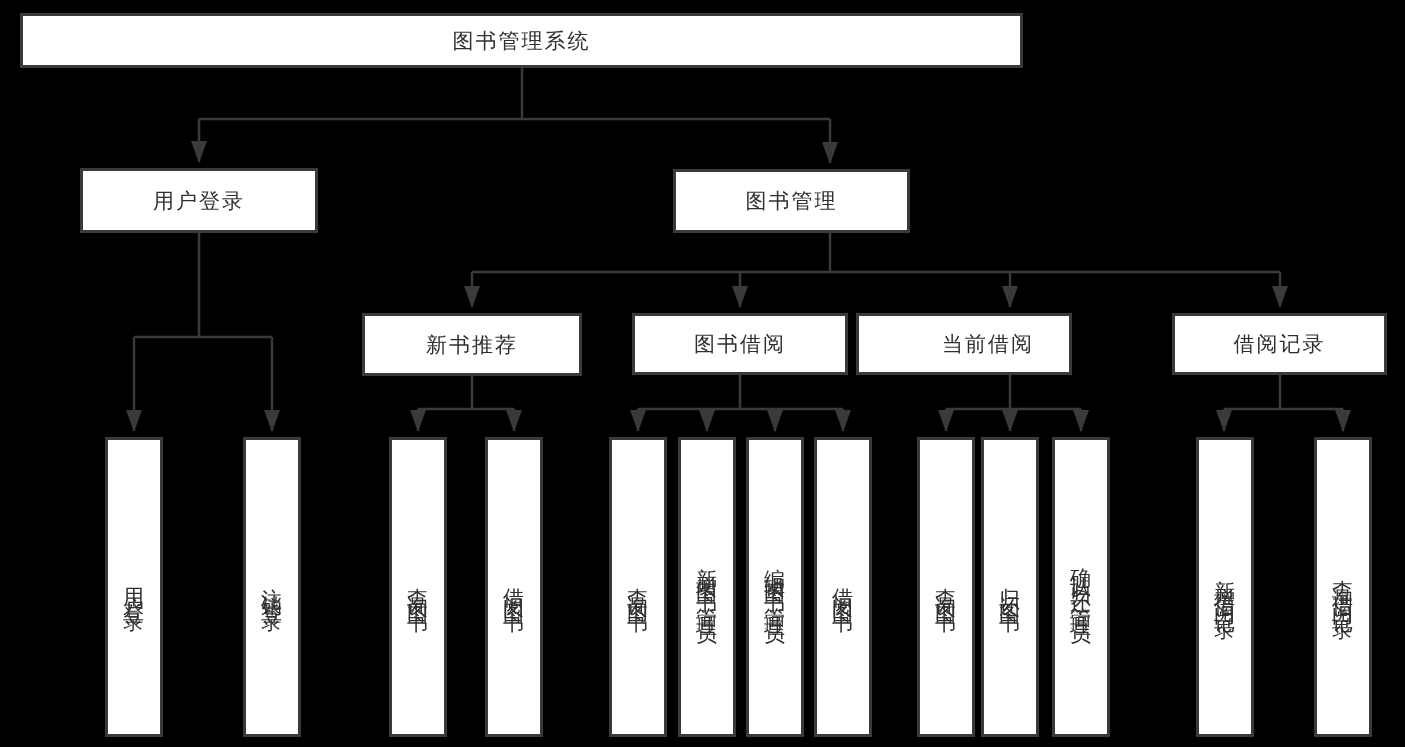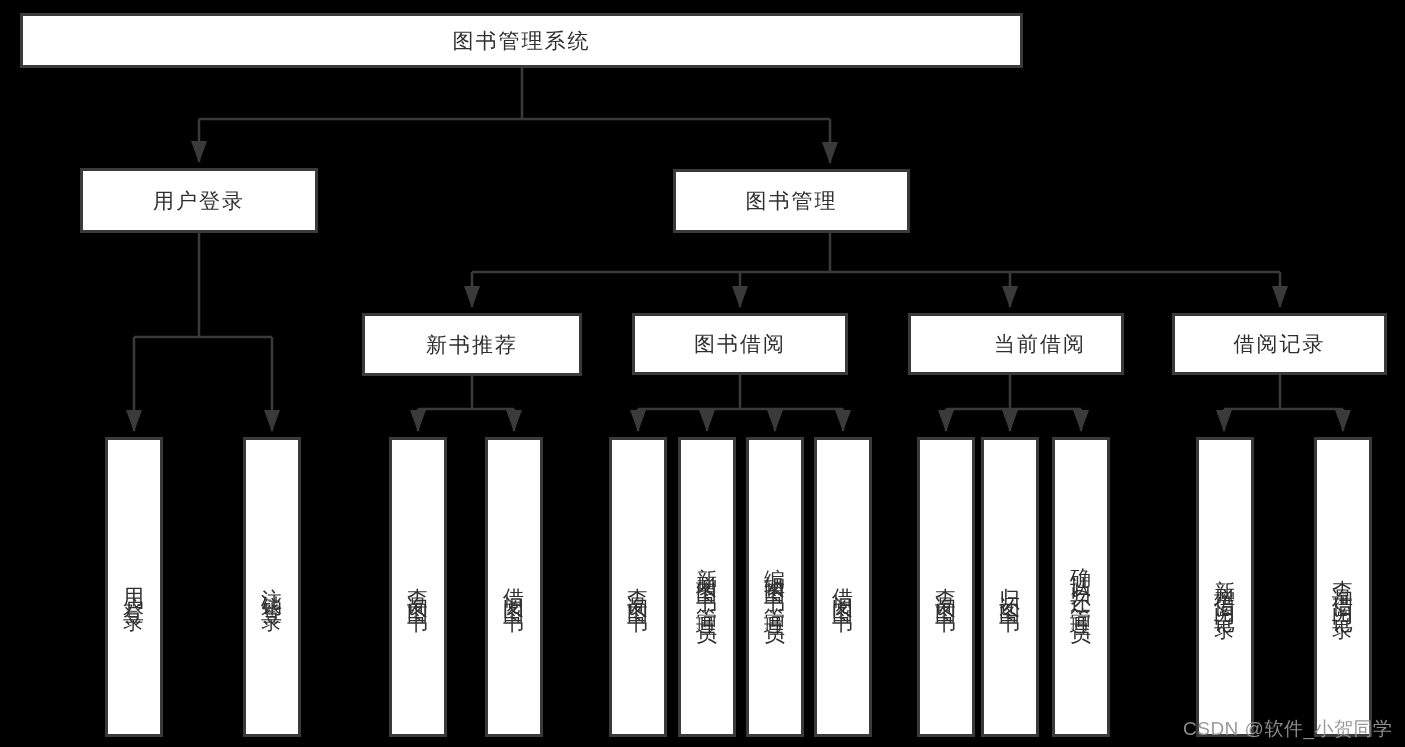--- a/index.html
+++ b/index.html
@@ -46,21 +46,21 @@
     letter-spacing: 8px;
     white-space: nowrap;
     color: #2f2f2f;
   }
   
   .b-root { left: 20px;  top: 13px;  width: 1003px; height: 55px; }
   .b-l2-0 { left: 80px;  top: 168px; width: 238px;  height: 65px; }
   .b-l2-1 { left: 673px; top: 169px; width: 237px;  height: 64px; }
   .b-l3-0 { left: 362px; top: 313px; width: 220px;  height: 63px; }
   .b-l3-1 { left: 632px; top: 313px; width: 216px;  height: 62px; }
-  .b-l3-2 { left: 908px; top: 313px; width: 216px;  height: 62px; padding-left: 48px; }
+  .b-l3-2 { left: 856px; top: 313px; width: 216px;  height: 62px; padding-left: 48px; }
   .b-l3-3 { left: 1172px;top: 313px; width: 215px;  height: 62px; }
   .leaf   { top: 437px; width: 58px; height: 300px; }
   .b-lf-0  { left: 105px;  }
   .b-lf-1  { left: 243px;  }
   .b-lf-2  { left: 389px;  }
   .b-lf-3  { left: 485px;  }
   .b-lf-4  { left: 609px;  }
   .b-lf-5  { left: 678px;  }
   .b-lf-6  { left: 746px;  }
   .b-lf-7  { left: 814px;  }
@@ -196,15 +196,14 @@
     <span class="v-label">确认归还（管理员）</span>
   </div>
 
   <div class="node leaf b-lf-11">
     <span class="v-label">新增借阅记录</span>
   </div>
   <div class="node leaf b-lf-12">
     <span class="v-label">查询借阅记录</span>
   </div>
 
-  <div class="watermark">CSDN @软件_小贺同学</div>
 
 </div>
 
 </body></html>

